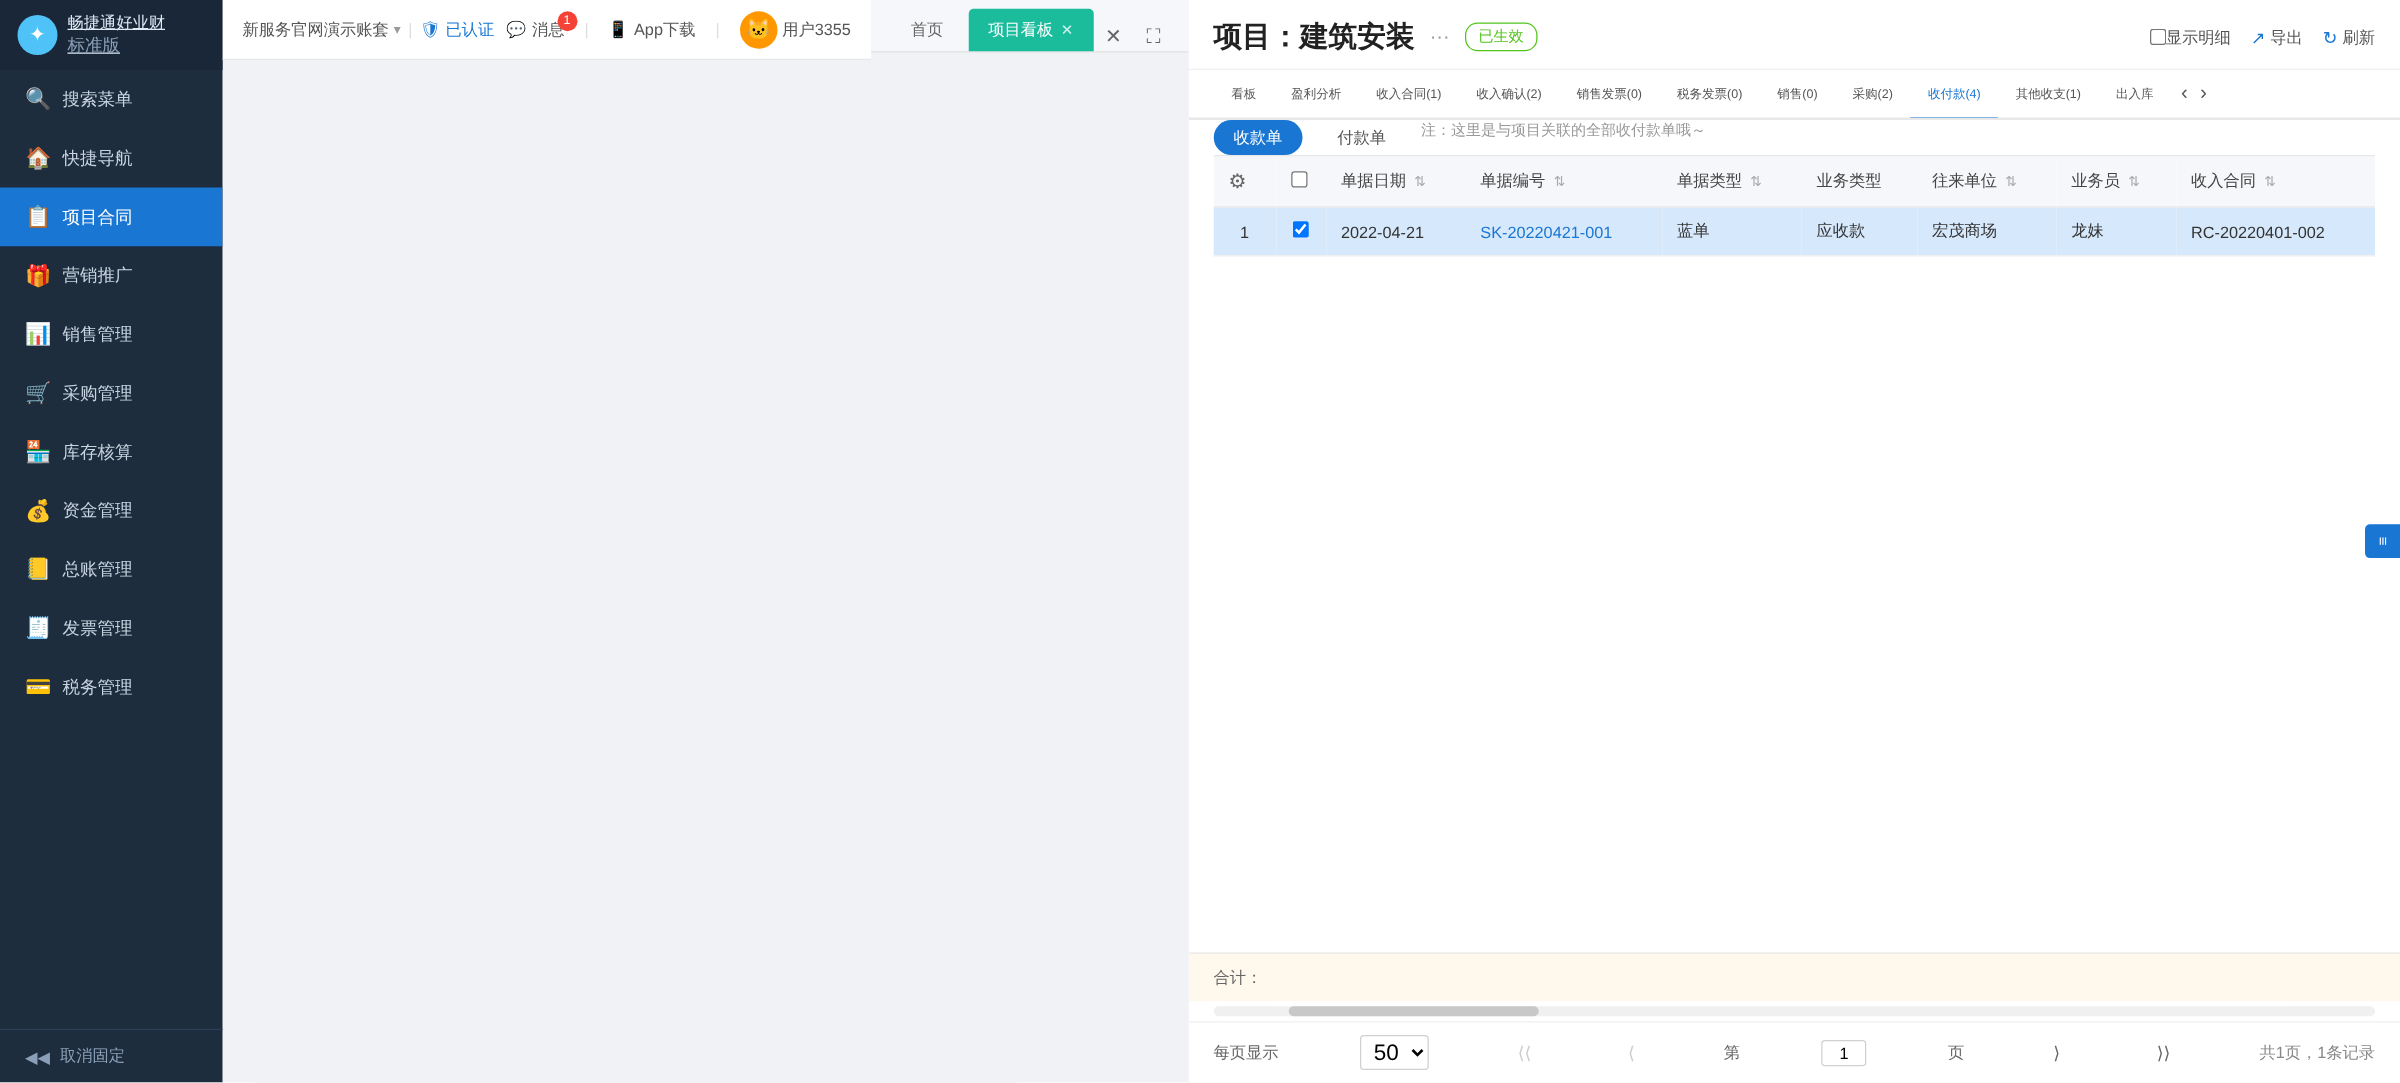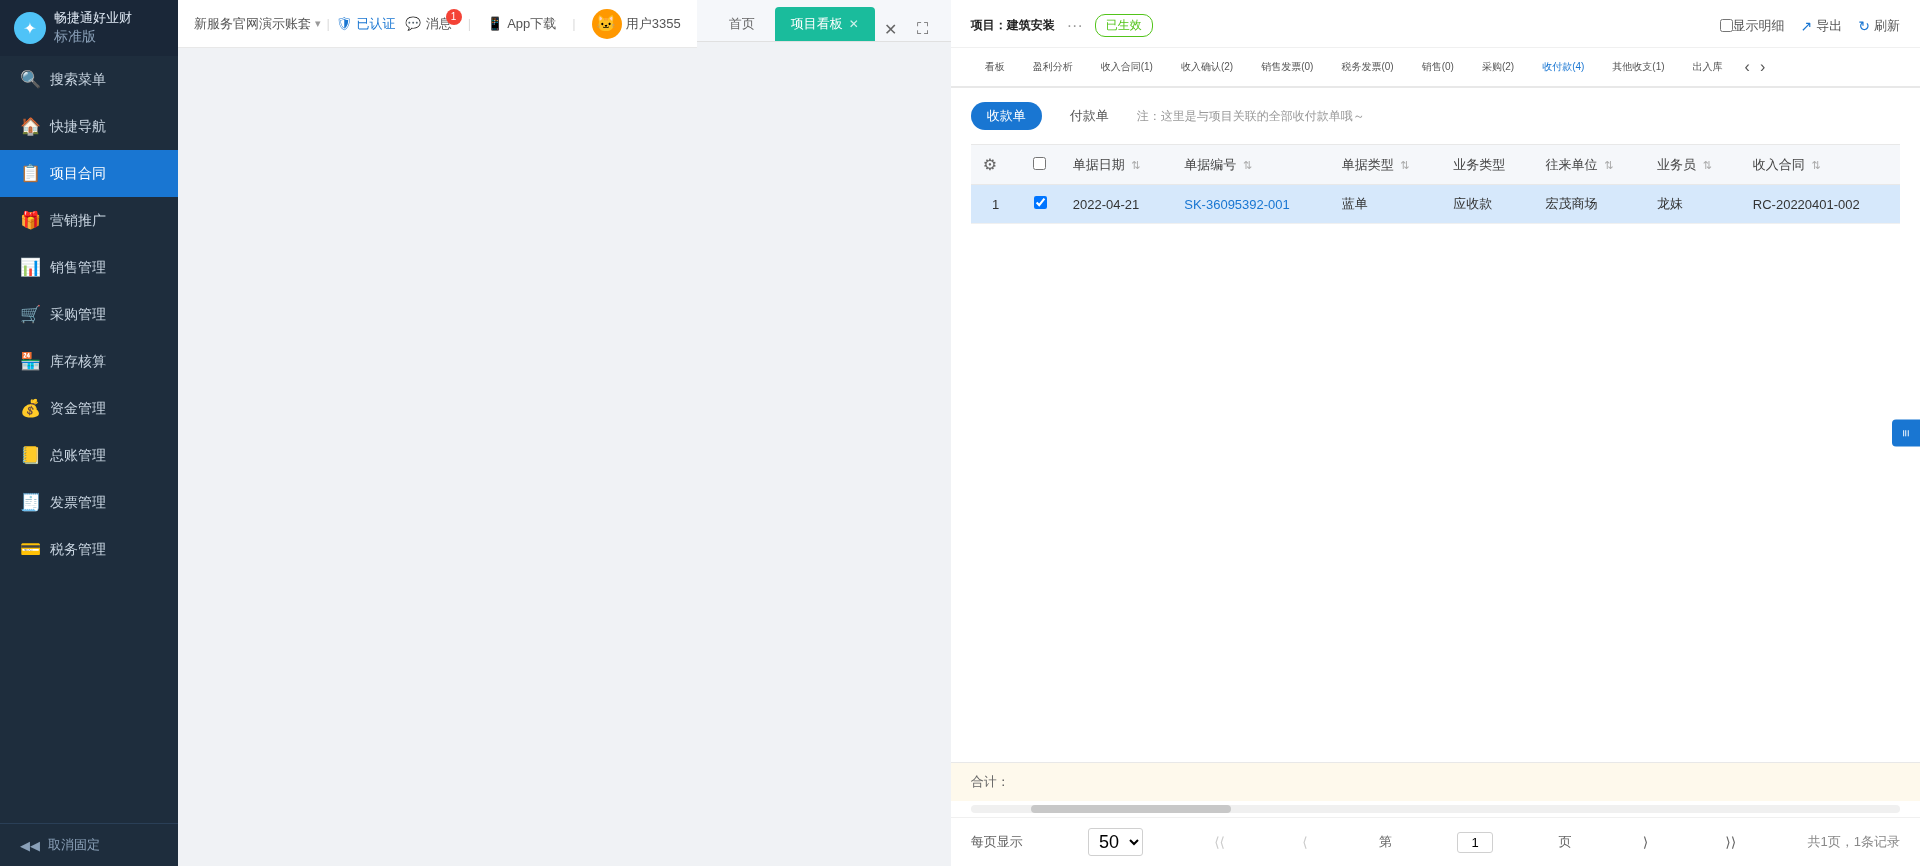--- a/index.html
+++ b/index.html
@@ -32,20 +32,21 @@
       align-items: center;
       justify-content: center;
       font-size: 16px;
       color: white;
       flex-shrink: 0;
     }
     .sidebar-logo-text {
       font-size: 13px;
       color: #e0eaf5;
       line-height: 1.3;
+      text-decoration: underline;
     }
     .sidebar-logo-text .sub { font-size: 14px; color: #8aa0b8; }
     .sidebar-scroll {
       flex: 1;
       overflow-y: auto;
       overflow-x: hidden;
     }
     .sidebar-scroll::-webkit-scrollbar { width: 4px; }
     .sidebar-scroll::-webkit-scrollbar-thumb { background: #3a4f66; border-radius: 2px; }
     .sidebar-item {
@@ -200,21 +201,21 @@
     
     .project-header {
       padding: 14px 20px 10px;
       display: flex;
       align-items: center;
       gap: 12px;
       border-bottom: 1px solid #f0f0f0;
       flex-shrink: 0;
     }
     .project-title {
-      font-size: 12px;
+      font-size: 23px;
       font-weight: bold;
       color: #222;
     }
     .project-more {
       color: #999;
       font-size: 16px;
       cursor: pointer;
     }
     .project-status {
       border: 1px solid #52c41a;
@@ -262,22 +263,21 @@
     }
     .sub-tab.active {
       color: #1976d2;
       border-bottom: 2px solid #1976d2;
       font-weight: 500;
     }
 
     
     .receipt-toggle {
       display: flex;
-      align-items: center;
-      padding: 14px 20px;
+      padding: 0 20px;
       gap: 12px;
       flex-shrink: 0;
     }
     .toggle-btn {
       padding: 5px 16px;
       border-radius: 14px;
       cursor: pointer;
       font-size: 13px;
       border: none;
       background: #1976d2;
@@ -672,21 +672,21 @@
           </tr>
         </thead>
         <tbody>
           <tr class="selected">
             <td class="col-num">1</td>
             <td class="col-check">
               <input type="checkbox" checked="" style="">
             </td>
             <td>2022-04-21</td>
             <td>
-              <a class="link-text">SK-36095392-001</a>
+              <a class="link-text">SK-20220421-001</a>
             </td>
             <td>蓝单</td>
             <td>应收款</td>
             <td>宏茂商场</td>
             <td>龙妹</td>
             <td>RC-20220401-002</td>
           </tr>
         </tbody>
       </table>
     </div>

